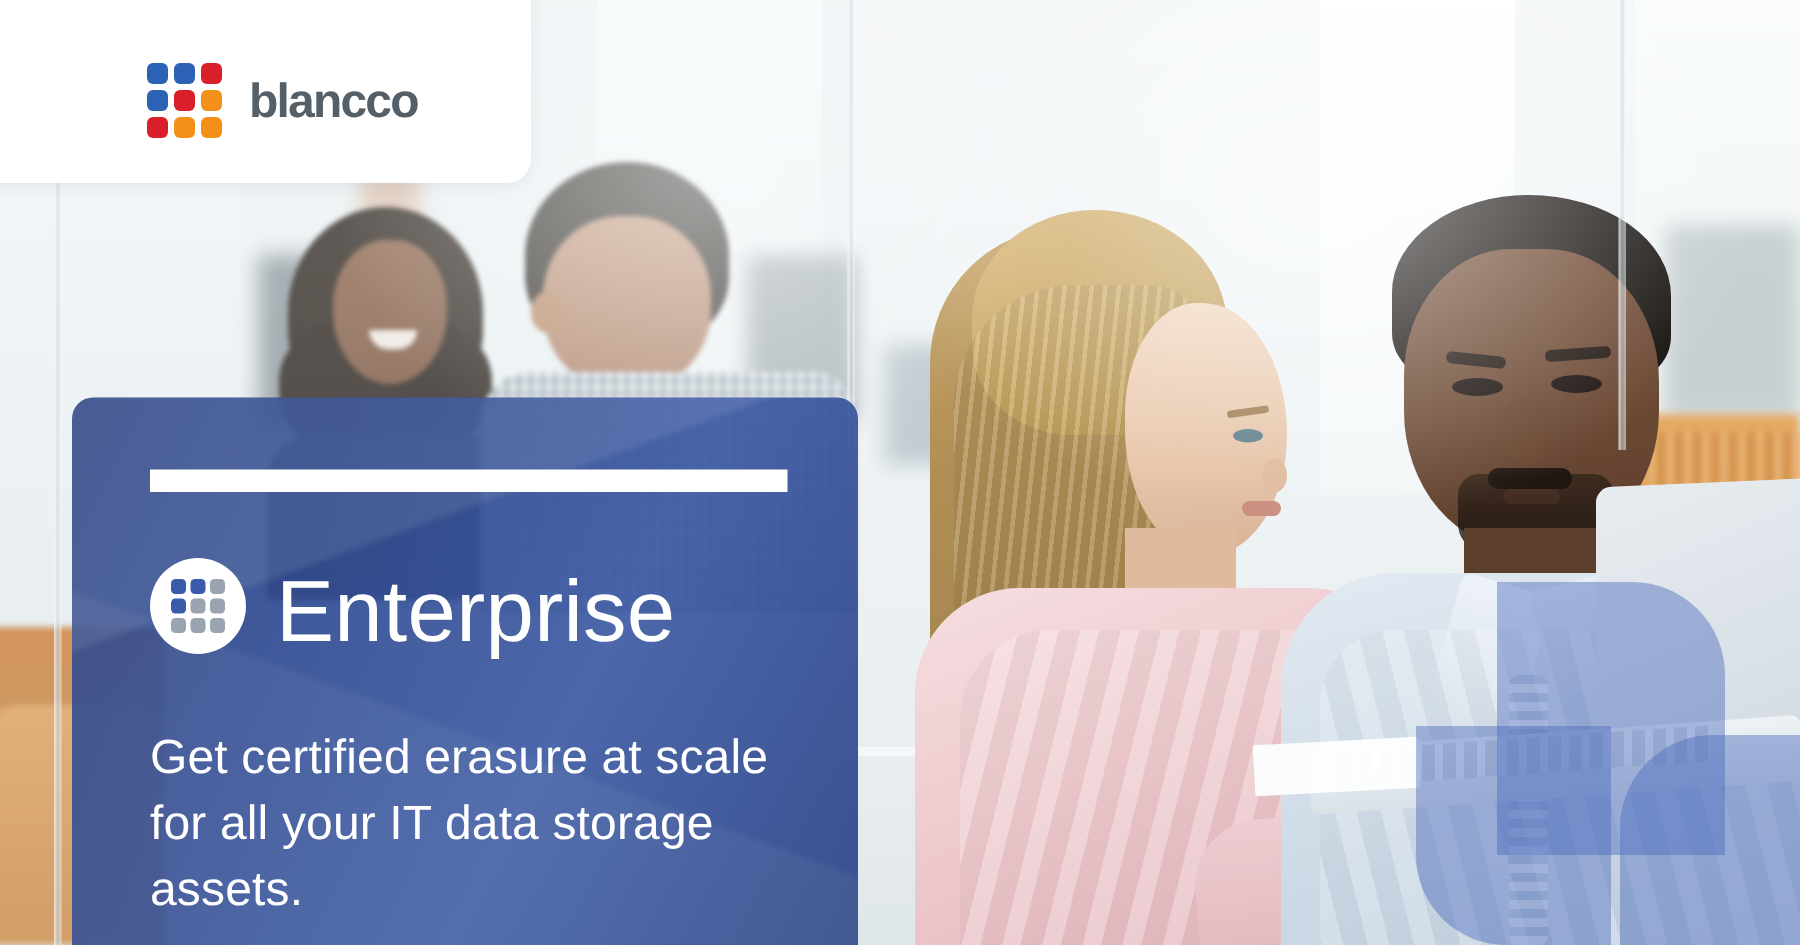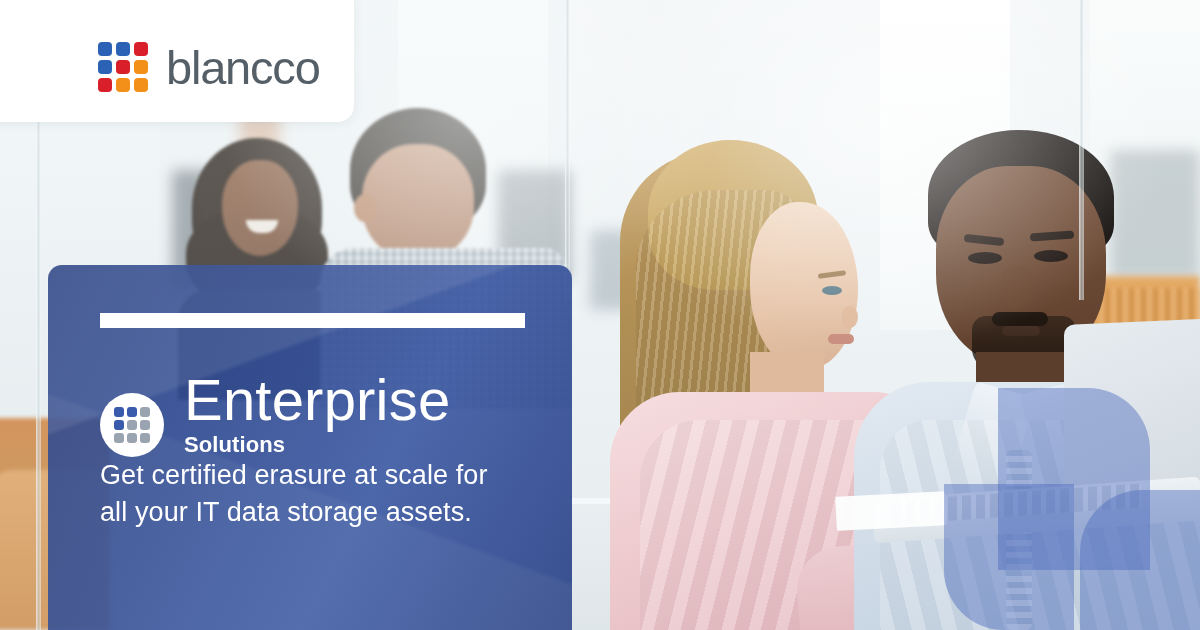--- a/index.html
+++ b/index.html
@@ -224,21 +224,21 @@
   
   .logo-mark {
     display:grid;
     grid-template-columns:repeat(3, 14px);
     grid-template-rows:repeat(3, 14px);
     gap:4px;
   }
   .logo-mark span { border-radius:4px; display:block; width:14px; height:14px; }
 
   .logo-word {
-    font-size:47px; font-weight:400; letter-spacing:-1.2px;
+    font-size:32px; font-weight:700; letter-spacing:-1.2px;
     color:#555f67; line-height:1;
   }
 
   
   .panel {
     position:absolute; left:48px; top:265px;
     width:524px; height:365px;
     border-radius:14px 14px 0 0;
     background:
       linear-gradient(118deg, rgba(40,64,130,.93) 0%, rgba(47,74,146,.90) 34%,
@@ -273,21 +273,22 @@
   .brand-title {
     font-size:58px; font-weight:300; color:#ffffff;
     line-height:.96; letter-spacing:.2px;
   }
   .brand-sub {
     font-size:22px; font-weight:700; color:#ffffff;
     line-height:1.1; margin-top:5px; letter-spacing:.1px;
   }
 
   .tagline {
-    font-size:27px; font-weight:400; color:#ffffff;
+    margin-top:46px;
+    font-size:32px; font-weight:400; color:#ffffff;
     line-height:1.38; max-width:420px; letter-spacing:.1px;
   }
 
   
   .watermark { position:absolute; right:0; bottom:0; width:260px; height:250px; pointer-events:none; }
   .wm { position:absolute; background:#4b6bbd; opacity:.45; }
   .wm-a { left:58px;  top:8px;   width:152px; height:182px; border-radius:0 62px 0 0; }
   .wm-b { left:4px;   top:104px; width:130px; height:146px; border-radius:0 0 0 60px; }
   .wm-c { left:140px; top:110px; width:140px; height:150px; border-radius:62px 0 0 0; }
 
@@ -408,21 +409,20 @@
             <span style="background: rgb(58, 91, 171);"></span>
             <span style="background: rgb(154, 164, 176);"></span>
             <span style="background: rgb(154, 164, 176);"></span>
             <span style="background: rgb(154, 164, 176);"></span>
             <span style="background: rgb(154, 164, 176);"></span>
             <span style="background: rgb(154, 164, 176);"></span>
           </div>
         </div>
         <div class="brand-text">
           <div class="brand-title">Enterprise</div>
-          <div class="brand-sub">Solutions</div>
         </div>
       </div>
 
       <div class="tagline">Get certified erasure at scale for all your IT data storage assets.</div>
 
     </div>
   </div>
 
   <div class="watermark">
     <div class="wm wm-a" style="background: rgb(75, 107, 189);"></div>

